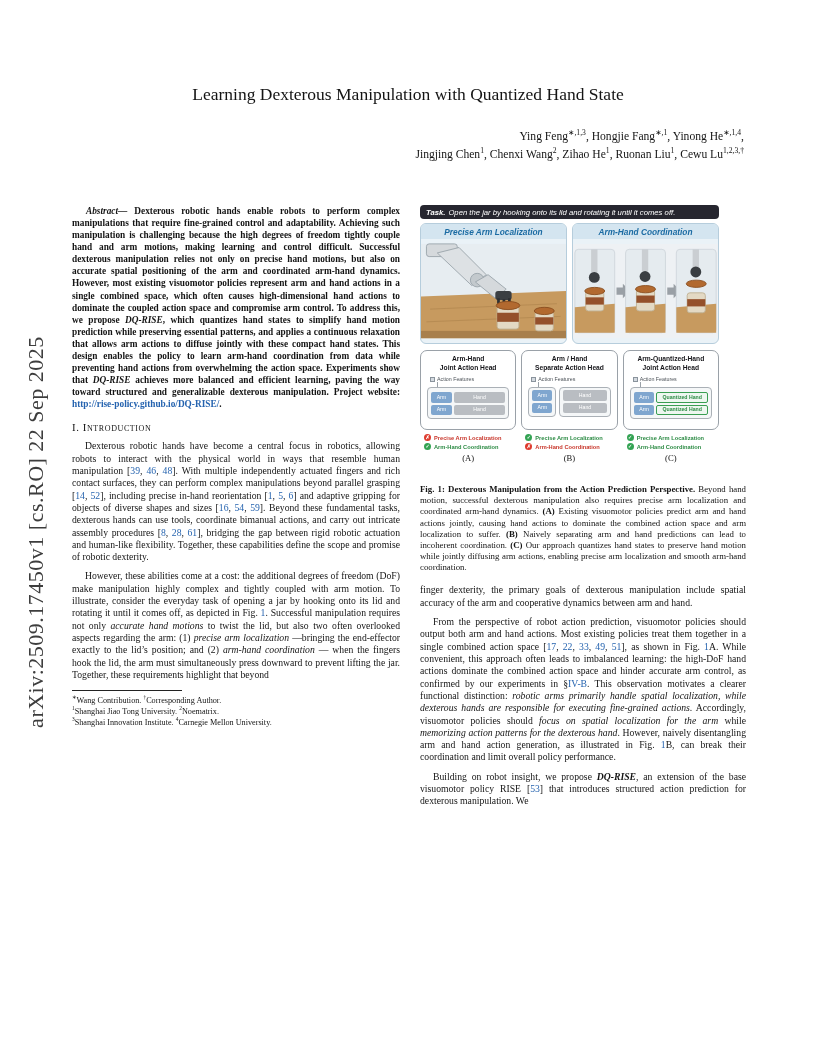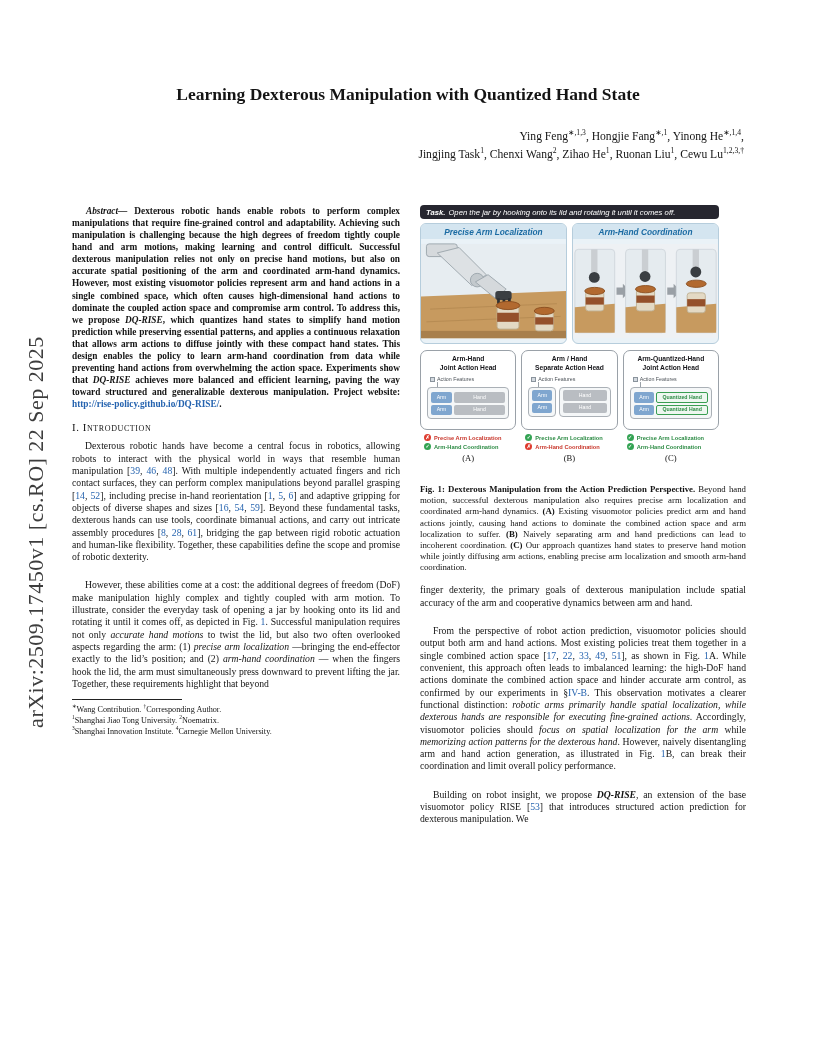--- a/index.html
+++ b/index.html
@@ -4,21 +4,21 @@
 <style>
   *{margin:0;padding:0;box-sizing:border-box}
   html,body{width:816px;height:1056px;background:#ffffff;font-family:"Liberation Serif",serif;color:#141414}
   .page{position:absolute;inset:0;width:816px;height:1056px;overflow:hidden;background:#fff}
 
   .arxiv-watermark{
     position:absolute;top:532px;left:36px;transform:translate(-50%,-50%) rotate(-90deg);
     white-space:nowrap;font-size:22px;color:#3d3d3d;letter-spacing:.5px;
   }
 
-  .title{position:absolute;top:84px;left:72px;width:672px;text-align:center;font-size:17.5px;font-weight:bold}
+  .title{position:absolute;top:84px;left:72px;width:672px;text-align:center;font-size:17.5px;font-weight:normal}
   .authors{position:absolute;top:128px;left:72px;width:672px;text-align:right;font-size:11.6px;line-height:1.55}
 
   .col-left{position:absolute;left:72px;top:205px;width:328px}
   .col-right{position:absolute;left:420px;top:205px;width:326px}
 
   .abstract{font-weight:bold;font-size:9.3px;line-height:1.3;text-align:justify;text-indent:14px}
   .section-heading{margin:11px 0 7px;text-align:left;font-size:10.8px;font-variant:small-caps;letter-spacing:.6px}
   .body-p{font-size:9.7px;line-height:1.27;text-align:justify;text-indent:13px}
   .noindent{text-indent:0}
   .footnote-rule{width:110px;border-top:1px solid #222;margin:9px 0 4px}
@@ -70,34 +70,34 @@
   .sicon{width:7px;height:7px;border-radius:50%;color:#fff;font-size:5px;line-height:7.2px;text-align:center;flex:0 0 auto}
   .status[data-status="ok"] .sicon{background:#33a353}
   .status[data-status="bad"] .sicon{background:#de3b2e}
   .status[data-status="ok"] .stext{color:#2c8b44}
   .status[data-status="bad"] .stext{color:#c8362b}
   .plabel{text-align:center;font-size:8.6px;margin-top:3px}
 
   .caption{margin-top:21px;font-size:8.8px;line-height:1.27;text-align:justify}
   .right-text{margin-top:11px}
   .right-text .body-p{margin-top:0}
-  .body-p + .body-p{margin-top:16px}
+  .body-p + .body-p{margin-top:7px}
 </style>
 </head>
 <body>
 
 <div class="page">
 
   <div class="arxiv-watermark">arXiv:2509.17450v1  [cs.RO]  22 Sep 2025</div>
 
   <div class="title">Learning Dexterous Manipulation with Quantized Hand State</div>
 
   <div class="authors">
     <div><span>Ying Feng</span><span class="seg-sup">∗,1,3</span><span>, Hongjie Fang</span><span class="seg-sup">∗,1</span><span>, Yinong He</span><span class="seg-sup">∗,1,4</span><span>,</span></div>
-    <div><span>Jingjing Task</span><span class="seg-sup">1</span><span>, Chenxi Wang</span><span class="seg-sup">2</span><span>, Zihao He</span><span class="seg-sup">1</span><span>, Ruonan Liu</span><span class="seg-sup">1</span><span>, Cewu Lu</span><span class="seg-sup">1,2,3,†</span></div>
+    <div><span>Jingjing Chen</span><span class="seg-sup">1</span><span>, Chenxi Wang</span><span class="seg-sup">2</span><span>, Zihao He</span><span class="seg-sup">1</span><span>, Ruonan Liu</span><span class="seg-sup">1</span><span>, Cewu Lu</span><span class="seg-sup">1,2,3,†</span></div>
   </div>
 
   <div class="col-left">
     <p class="abstract"><span class="seg-bi">Abstract— </span><span>Dexterous robotic hands enable robots to perform complex manipulations that require fine-grained control and adaptability. Achieving such manipulation is challenging because the high degrees of freedom tightly couple hand and arm motions, making learning and control difficult. Successful dexterous manipulation relies not only on precise hand motions, but also on accurate spatial positioning of the arm and coordinated arm-hand dynamics. However, most existing visuomotor policies represent arm and hand actions in a single combined space, which often causes high-dimensional hand actions to dominate the coupled action space and compromise arm control. To address this, we propose </span><span class="seg-bi">DQ-RISE</span><span>, which quantizes hand states to simplify hand motion prediction while preserving essential patterns, and applies a continuous relaxation that allows arm actions to diffuse jointly with these compact hand states. This design enables the policy to learn arm-hand coordination from data while preventing hand actions from overwhelming the action space. Experiments show that </span><span class="seg-bi">DQ-RISE</span><span> achieves more balanced and efficient learning, paving the way toward structured and generalizable dexterous manipulation. Project website: </span><span class="seg-link">http://rise-policy.github.io/DQ-RISE/</span><span>.</span></p>
 
     <div class="section-heading">I. Introduction</div>
 
     <p class="body-p"><span>Dexterous robotic hands have become a central focus in robotics, allowing robots to interact with the physical world in ways that resemble human manipulation [</span><span class="seg-c">39</span><span>, </span><span class="seg-c">46</span><span>, </span><span class="seg-c">48</span><span>]. With multiple independently actuated fingers and rich contact surfaces, they can perform complex manipulations beyond parallel grasping [</span><span class="seg-c">14</span><span>, </span><span class="seg-c">52</span><span>], including precise in-hand reorientation [</span><span class="seg-c">1</span><span>, </span><span class="seg-c">5</span><span>, </span><span class="seg-c">6</span><span>] and adaptive gripping for objects of diverse shapes and sizes [</span><span class="seg-c">16</span><span>, </span><span class="seg-c">54</span><span>, </span><span class="seg-c">59</span><span>]. Beyond these fundamental tasks, dexterous hands can use tools, coordinate bimanual actions, and carry out intricate assembly procedures [</span><span class="seg-c">8</span><span>, </span><span class="seg-c">28</span><span>, </span><span class="seg-c">61</span><span>], bridging the gap between rigid robotic actuation and human-like flexibility. Together, these capabilities define the scope and promise of robotic dexterity.</span></p>
     <p class="body-p"><span>However, these abilities come at a cost: the additional degrees of freedom (DoF) make manipulation highly complex and tightly coupled with arm motion. To illustrate, consider the everyday task of opening a jar by hooking onto its lid and rotating it until it comes off, as depicted in Fig. </span><span class="seg-c">1</span><span>. Successful manipulation requires not only </span><span class="seg-i">accurate hand motions</span><span> to twist the lid, but also two often overlooked aspects regarding the arm: (1) </span><span class="seg-i">precise arm localization</span><span> —bringing the end-effector exactly to the lid’s position; and (2) </span><span class="seg-i">arm-hand coordination</span><span> — when the fingers hook the lid, the arm must simultaneously press downward to prevent lifting the jar. Together, these requirements highlight that beyond</span></p>
 

